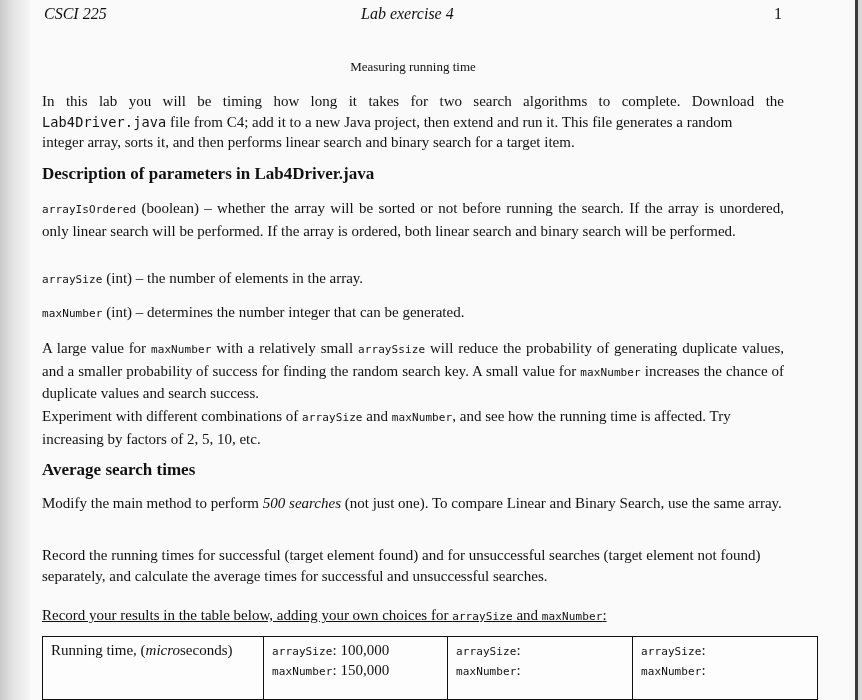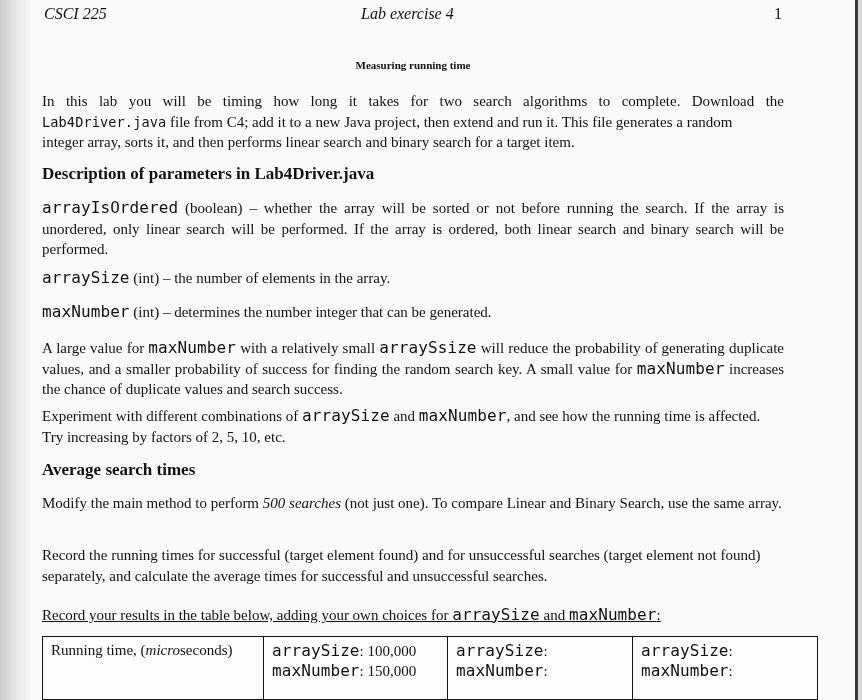--- a/index.html
+++ b/index.html
@@ -17,27 +17,27 @@
     position: absolute; left: 855px; top: 0; width: 3px; height: 700px;
     background: #3a3a3a;
   }
   .right-strip {
     position: absolute; left: 858px; top: 0; width: 4px; height: 700px;
     background: #d8d8d8;
   }
   .page { position: absolute; left: 0; top: 0; width: 855px; height: 495px; }
   .abs { position: absolute; }
   .hdr { font-style: italic; font-size: 16px; top: 5px; }
-  .title { top: 59px; left: 0; width: 826px; text-align: center; font-weight: bold; font-size: 11px; }
+  .title { top: 59px; left: 0; width: 826px; text-align: center; font-weight: normal; font-size: 13px; }
   .para { left: 42px; width: 742px; font-size: 15px; line-height: 20.5px; }
   .just { text-align: justify; text-align-last: left; }
   .h2 { left: 42px; font-weight: bold; font-size: 17px; }
   code, .mono {
     font-family: "DejaVu Sans Mono", "Liberation Mono", monospace;
-    font-size: 16px; letter-spacing: 0.1px;
+    font-size: 11px; letter-spacing: 0.1px;
   }
   .lab4 { font-size: 13.6px; }
   table.results {
     position: absolute; left: 42px; top: 636px; border-collapse: collapse;
     font-size: 15px; background: #fdfdfd;
   }
   table.results td {
     border: 1.5px solid #111; vertical-align: top; padding: 4px 8px 0 8px;
     height: 58px; line-height: 19px;
   }

